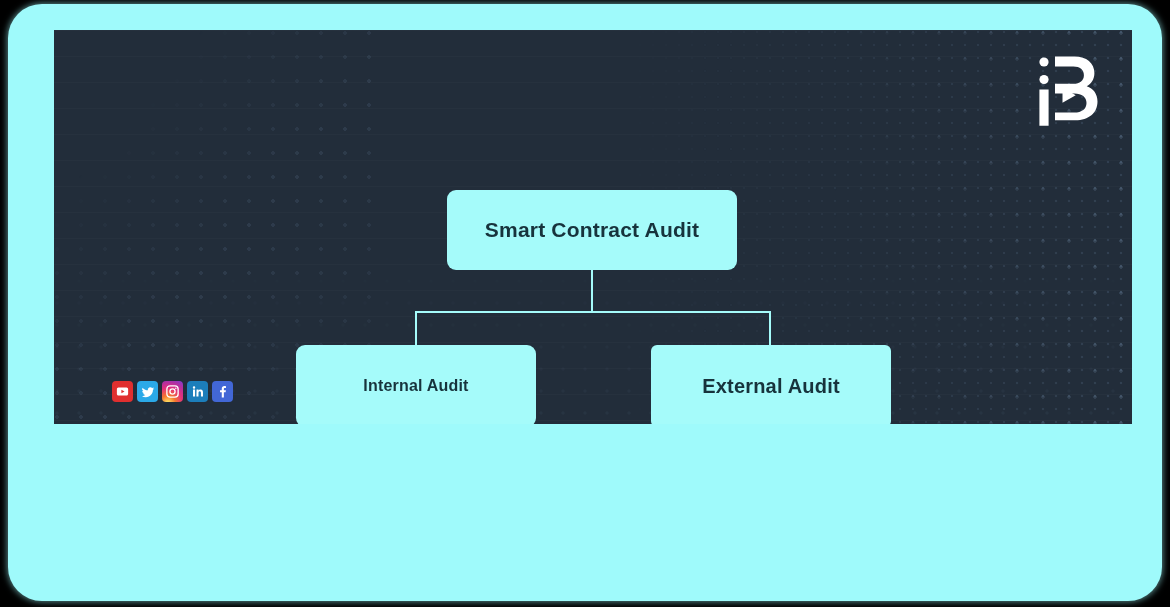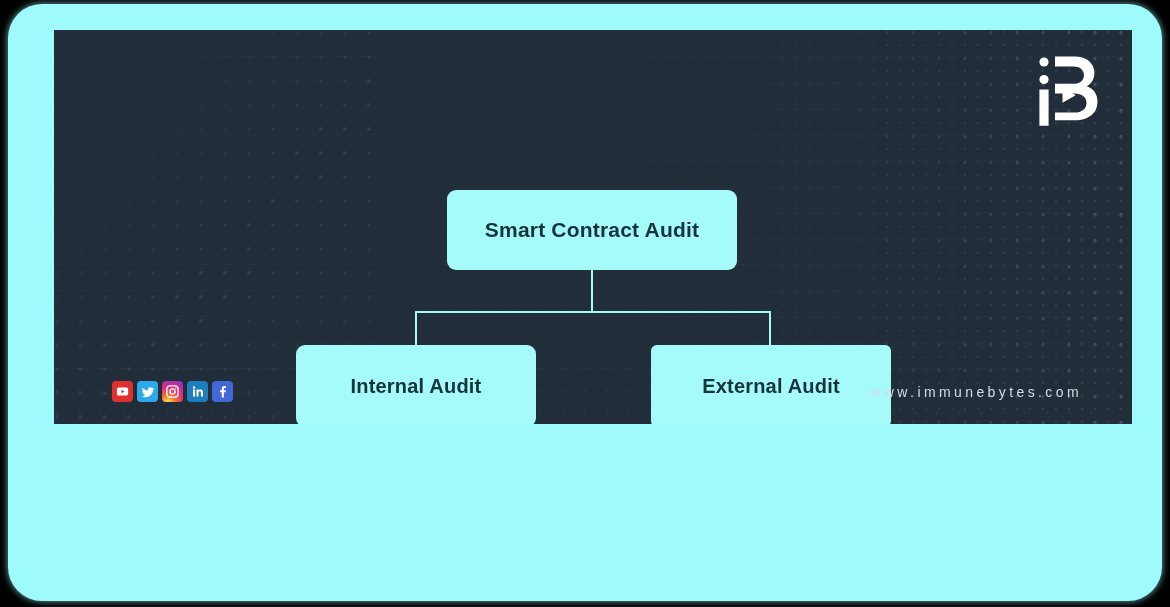--- a/index.html
+++ b/index.html
@@ -122,21 +122,21 @@
     font-weight: bold;
     letter-spacing: 0.2px;
     text-align: center;
     white-space: nowrap;
   }
 
   #node-root  { left: 393px; top: 160px; width: 290px; height: 80px; }
   #node-root .node-label { font-size: 21px; }
 
   #node-left  { left: 242px; top: 315px; width: 240px; height: 82px; }
-  #node-left .node-label { font-size: 20px; }
+  #node-left .node-label { font-size: 16px; }
 
   #node-right { left: 597px; top: 315px; width: 240px; height: 82px; border-radius: 6px; }
   #node-right .node-label { font-size: 20px; }
 
   .connector { position: absolute; background: #A5FBFA; }
   #conn-stem       { left: 537px; top: 240px; width: 2px; height: 42px; }
   #conn-bar        { left: 361px; top: 281px; width: 356px; height: 2px; }
   #conn-drop-left  { left: 361px; top: 281px; width: 2px; height: 34px; }
   #conn-drop-right { left: 715px; top: 281px; width: 2px; height: 34px; }
 
@@ -250,16 +250,15 @@
       </div>
 
       <div class="social-icon si-facebook">
         <svg width="15" height="15" viewBox="0 0 24 24" fill="#FFFFFF">
             <path d="M14.2 21.5v-8.3h2.8l.42-3.25H14.2V7.88c0-.94.26-1.58 1.61-1.58h1.72V3.4c-.3-.04-1.32-.13-2.51-.13-2.49 0-4.19 1.52-4.19 4.3v2.38H8.02v3.25h2.81v8.3z"></path>
           </svg>
       </div>
 
     </div>
 
-    <div id="site-url">www.immunebytes.com</div>
 
   </div>
 </div>
 
 </body></html>

